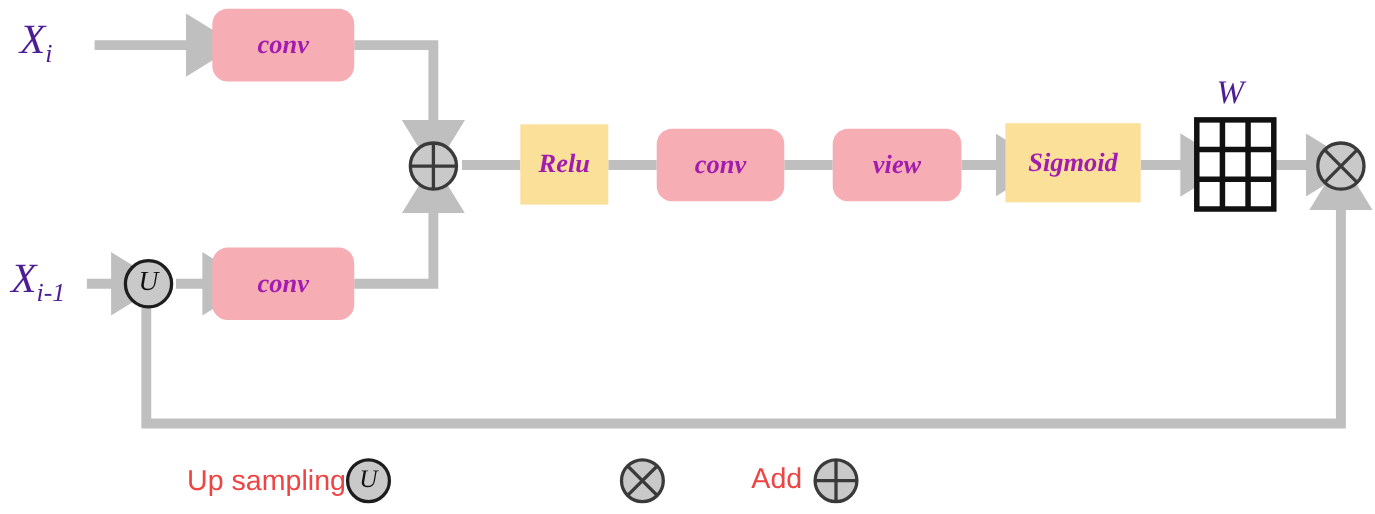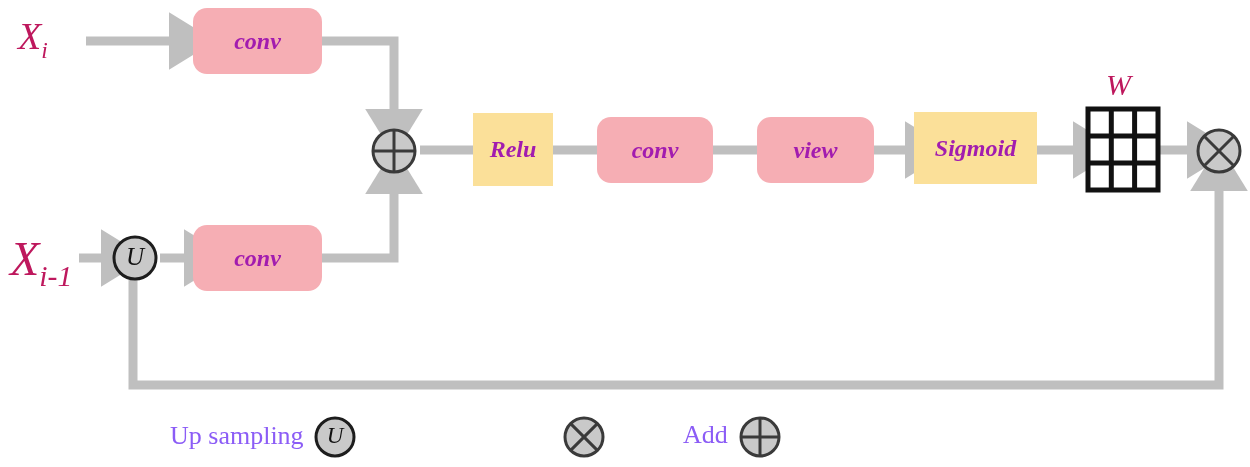--- a/index.html
+++ b/index.html
@@ -39,33 +39,33 @@
     border-radius: 14px;
   }
   .node-yellow {
     background: #FBE099;
     border-radius: 0px;
   }
   .label-math {
     position: absolute;
     font-family: "Liberation Serif", serif;
     font-style: italic;
-    color: #be185d;
+    color: #4c1d95;
     white-space: nowrap;
     user-select: none;
   }
   .label-math sub {
     font-size: 0.62em;
     font-style: italic;
   }
   .legend-text {
     position: absolute;
-    font-family: Liberation Serif, serif;
+    font-family: Liberation Sans, sans-serif;
     font-style: normal;
-    color: #8b5cf6;
+    color: #ef4444;
     white-space: nowrap;
     user-select: none;
   }
   .glyph-letter {
     position: absolute;
     font-family: "Liberation Serif", serif;
     font-style: italic;
     color: #111111;
     user-select: none;
     text-align: center;
@@ -174,21 +174,21 @@
   </div>
 
   <div class="glyph-letter" style="left:115px; top:243px; width:40px; font-size:25px;">U</div>
 
   <div class="glyph-letter" style="left:315px; top:423px; width:40px; font-size:23px;">U</div>
 
   <div class="label-math" style="left:18px; top:14px; font-size:38px;">
     <span>X</span><sub>i</sub>
   </div>
 
-  <div class="label-math" style="left:10px; top:231px; font-size:48px;">
+  <div class="label-math" style="left:10px; top:231px; font-size:38px;">
     <span>X</span><sub>i-1</sub>
   </div>
 
   <div class="label-math" style="left:1106px; top:68px; font-size:30px;">W</div>
 
   <div class="legend-text" style="left:170px; top:421px; font-size:26px;">Up sampling</div>
 
 
   <div class="legend-text" style="left:683px; top:420px; font-size:26px;">Add</div>
 

